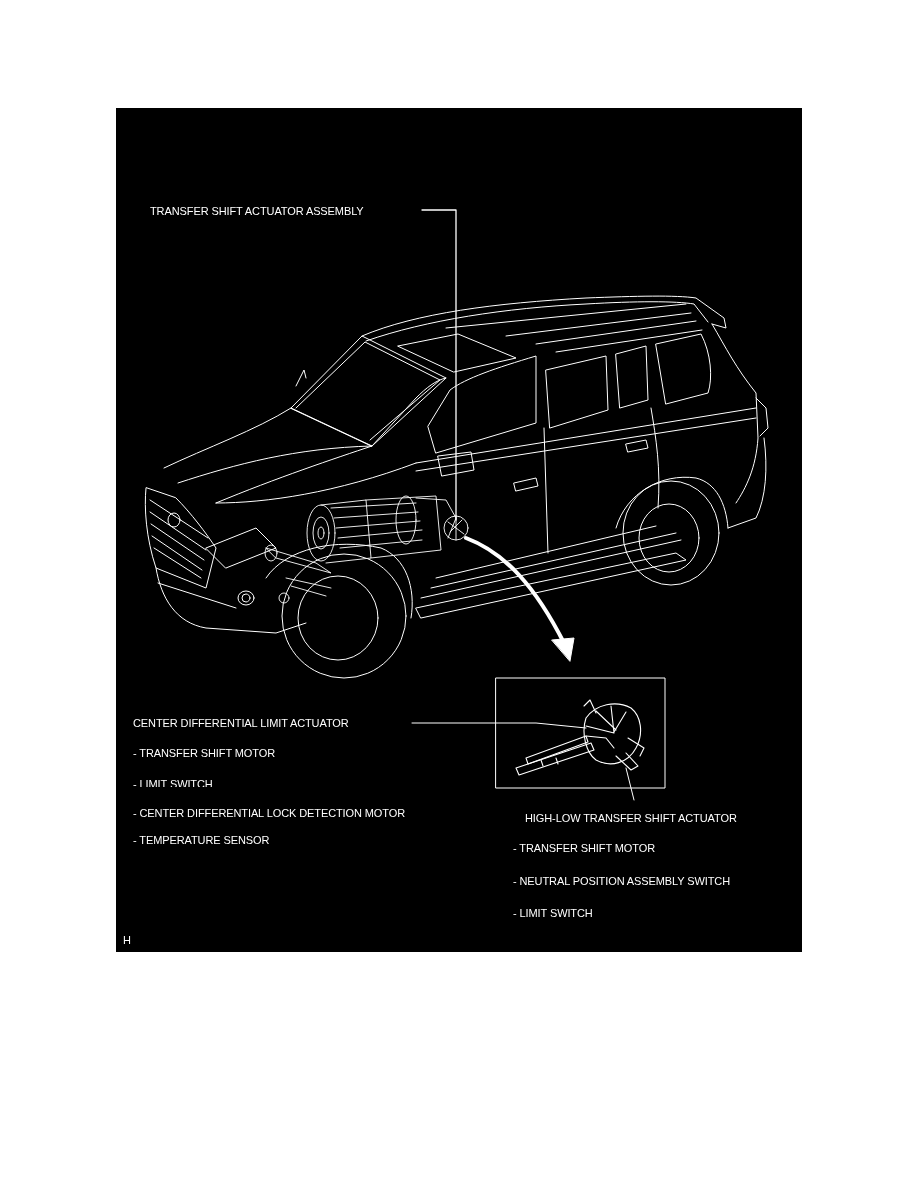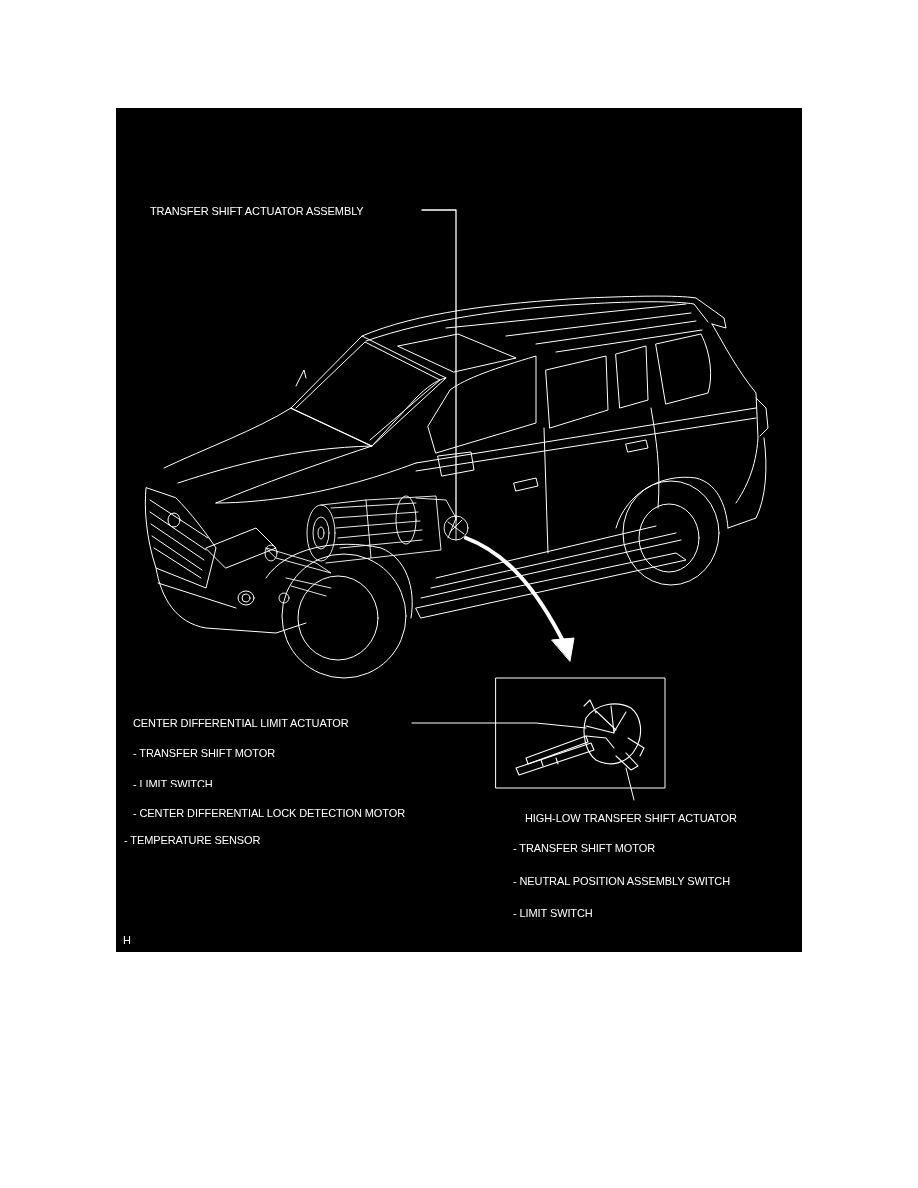--- a/index.html
+++ b/index.html
@@ -153,21 +153,21 @@
     </g>
   </svg>
 
   <div class="lbl" style="left:34px; top:95px;">TRANSFER SHIFT ACTUATOR ASSEMBLY</div>
 
   <div>
     <div class="lbl" style="left:17px; top:607px;">CENTER DIFFERENTIAL LIMIT ACTUATOR</div>
     <div class="lbl" style="left:17px; top:637px;">- TRANSFER SHIFT MOTOR</div>
     <div class="lbl" style="left:17px; top:668px; height:11px; overflow:hidden;">- LIMIT SWITCH</div>
     <div class="lbl" style="left:17px; top:697px;">- CENTER DIFFERENTIAL LOCK DETECTION MOTOR</div>
-    <div class="lbl" style="left:8px; top:724px;">- TEMPERATURE SENSOR</div>
+    <div class="lbl" style="left:17px; top:724px;">- TEMPERATURE SENSOR</div>
   </div>
 
   <div>
     <div class="lbl" style="left:397px; top:702px;margin-left:12px;">HIGH-LOW TRANSFER SHIFT ACTUATOR</div>
     <div class="lbl" style="left:397px; top:732px;">- TRANSFER SHIFT MOTOR</div>
     <div class="lbl" style="left:397px; top:765px;">- NEUTRAL POSITION ASSEMBLY SWITCH</div>
     <div class="lbl" style="left:397px; top:797px;">- LIMIT SWITCH</div>
   </div>
 
   <div class="lbl code" style="left:7px; top:824px;">H</div>

